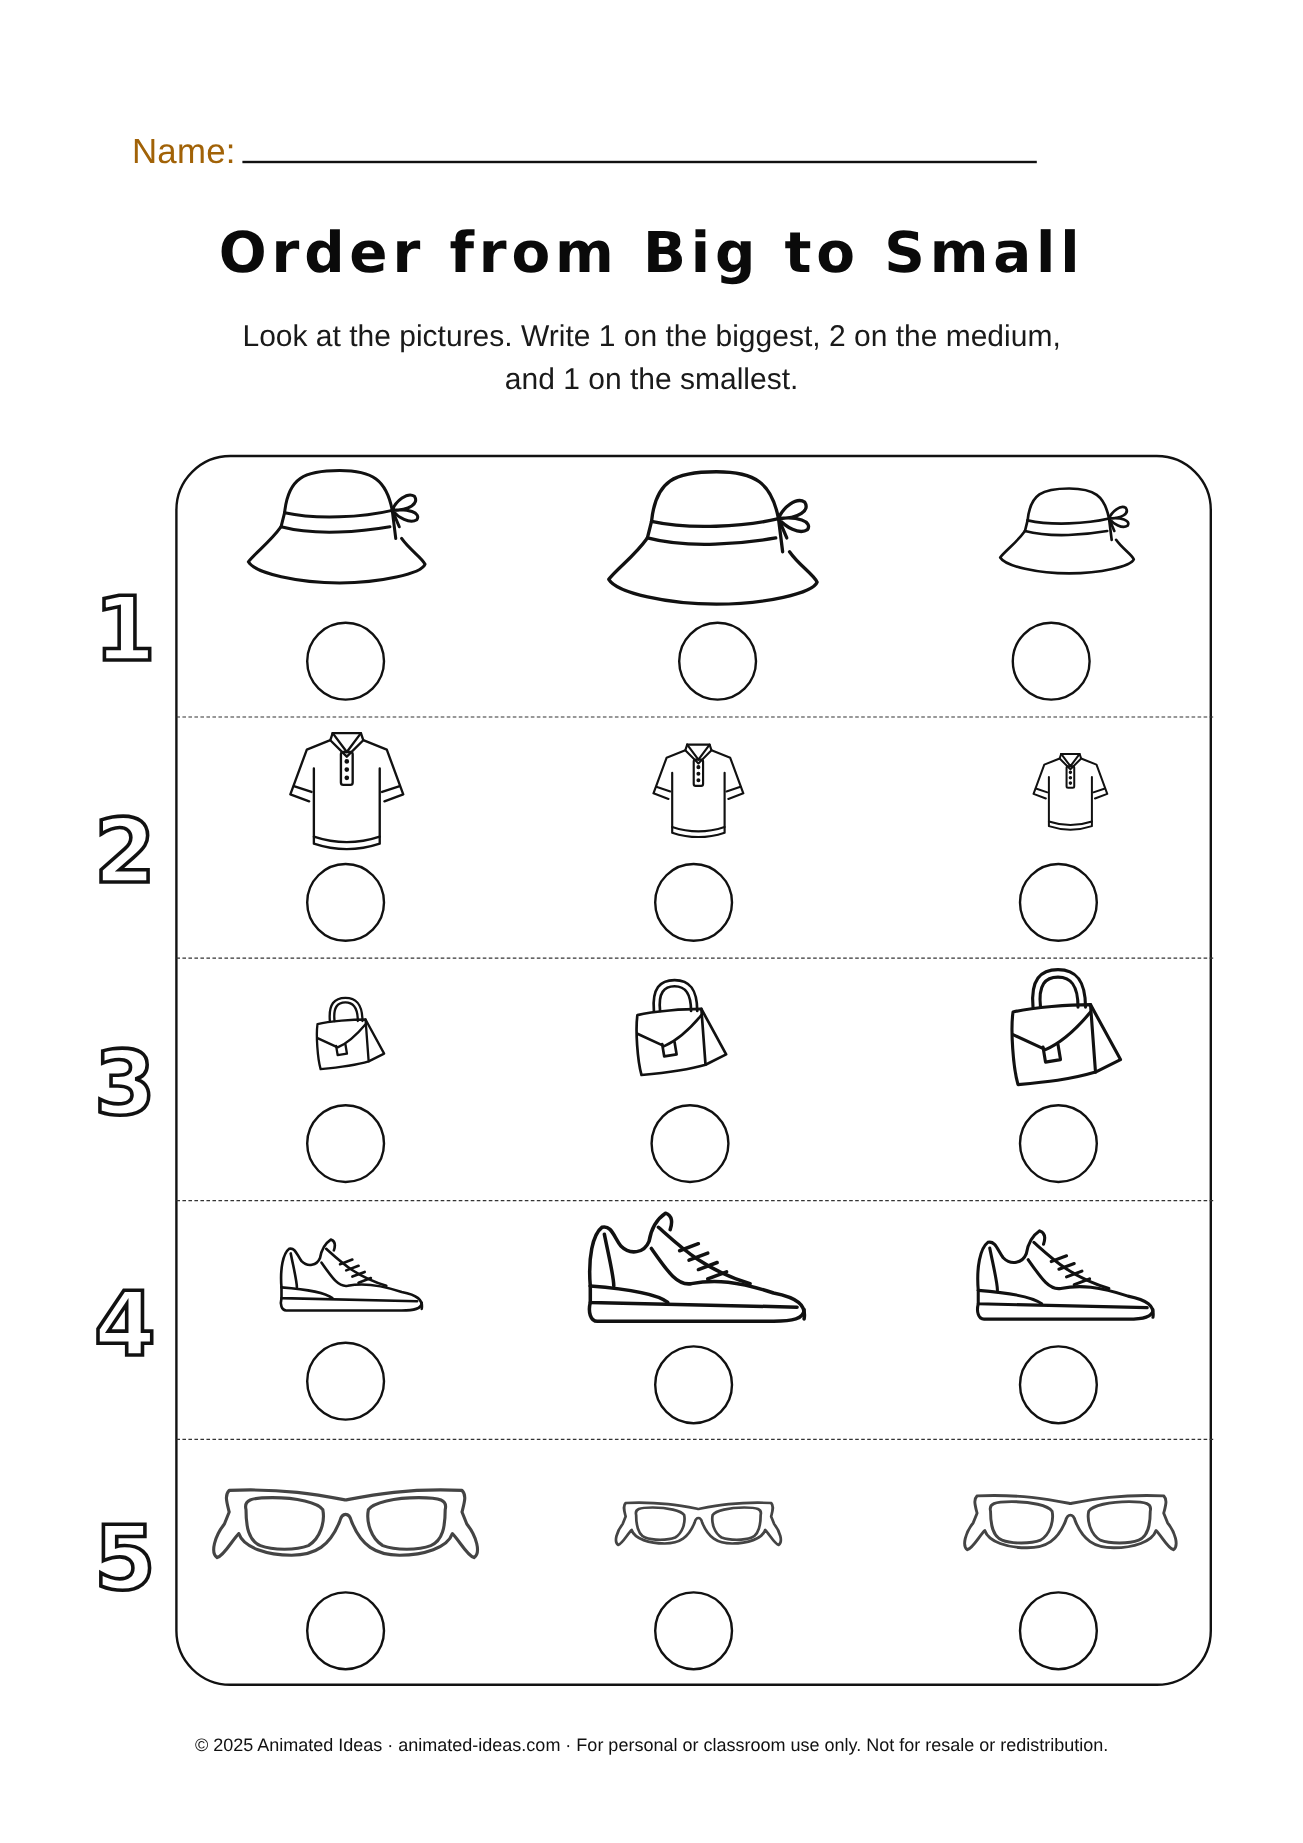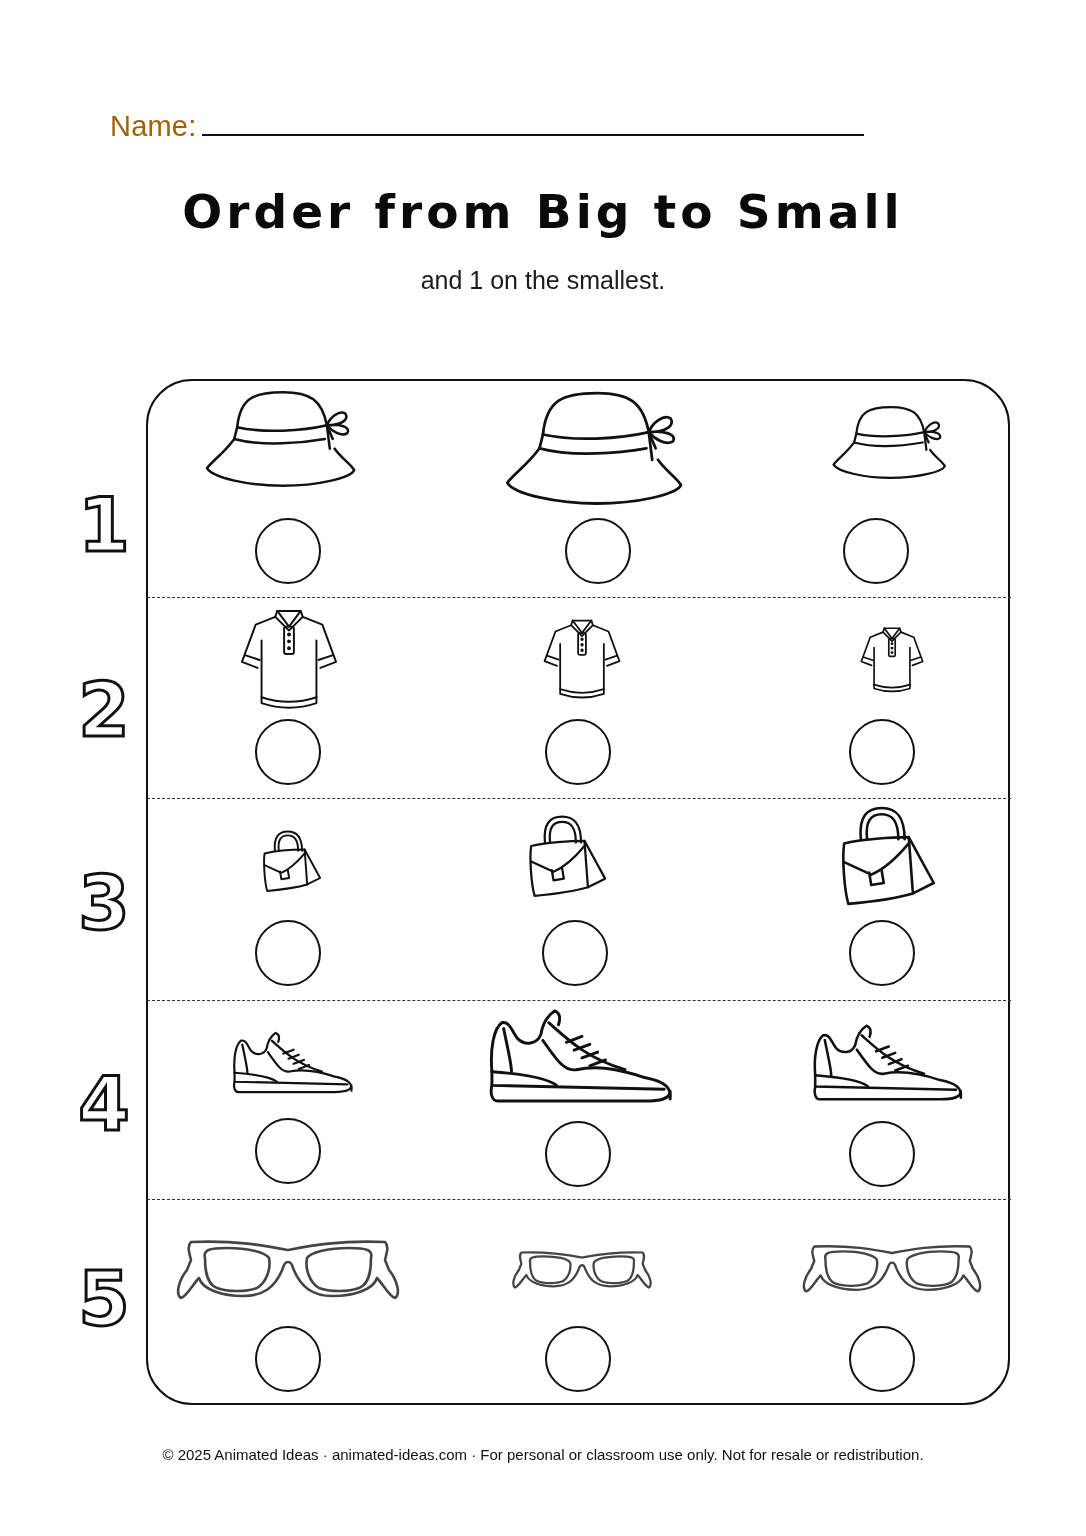--- a/index.html
+++ b/index.html
@@ -17,20 +17,21 @@
   .footer { position: absolute; left: 0; width: 1086px; top: 1446px; text-align: center; font-family: "Liberation Sans", sans-serif; font-size: 15px; color: #111; }
 </style>
 </head>
 <body>
 
 <div class="name-line">
   <span>Name:</span><span class="blank"></span>
 </div>
 <div class="title">Order from Big to Small</div>
 <div class="instructions">
+  <div>Look at the pictures. Write 1 on the biggest, 2 on the medium,</div>
   <div>and 1 on the smallest.</div>
 </div>
 
 <div class="board"></div>
 <div class="sep" style="top:597px"></div>
 <div class="sep" style="top:798px"></div>
 <div class="sep" style="top:1000px"></div>
 <div class="sep" style="top:1199px"></div>
 
 <div class="rownum" style="top:488px">1</div>

